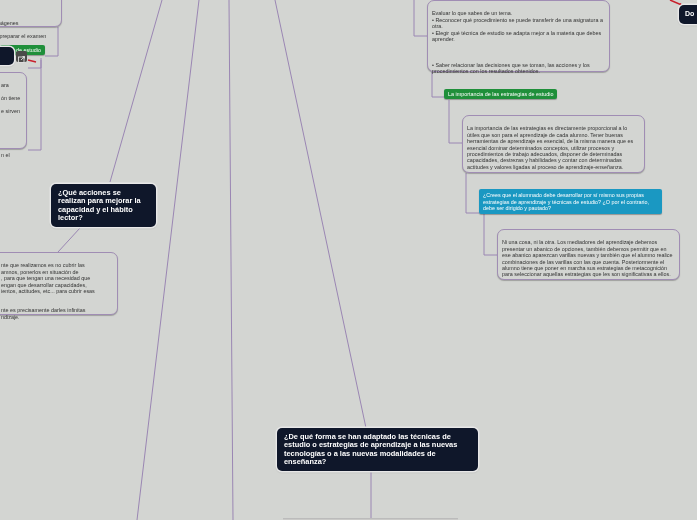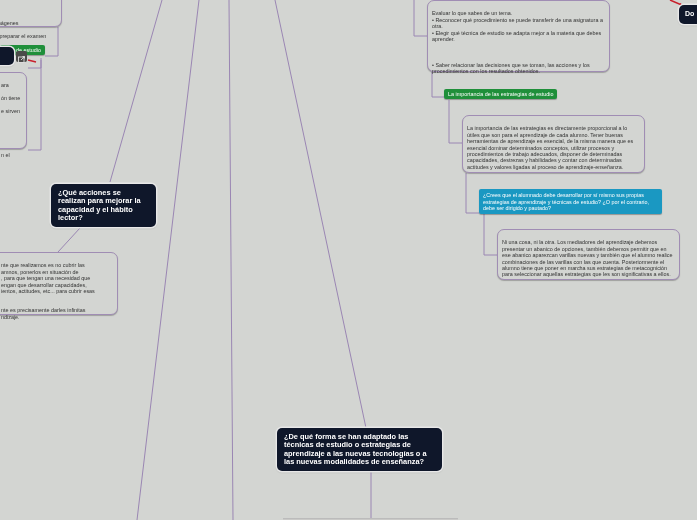--- a/index.html
+++ b/index.html
@@ -129,21 +129,21 @@
 </div>
 
 <div class="node blue" style="left:479px; top:189px; width:183px; height:25px;">
   <span>¿Crees que el alumnado debe desarrollar por sí mismo sus propias estrategias de aprendizaje y técnicas de estudio? ¿O por el contrario, debe ser dirigido y pautado?</span>
 </div>
 
 <div class="node note" style="left:497px; top:229px; width:183px; height:51px;">
   <span>Ni una cosa, ni la otra. Los mediadores del aprendizaje debemos presentar un abanico de opciones, también debemos permitir que en ese abanico aparezcan varillas nuevas y también que el alumno realice combinaciones de las varillas con las que cuenta. Posteriormente el alumno tiene que poner en marcha sus estrategias de metacognición para seleccionar aquellas estrategias que les son significativas a ellos.</span>
 </div>
 
-<div class="node dark" style="left:277px; top:428px; width:165px; height:43px; padding:5px 7px;">
+<div class="node dark" style="left:277px; top:428px; width:201px; height:43px; padding:5px 7px;">
   <span>¿De qué forma se han adaptado las técnicas de estudio o estrategias de aprendizaje a las nuevas tecnologías o a las nuevas modalidades de enseñanza?</span>
 </div>
 
 <div class="node dark" style="left:679px; top:5px; width:30px; height:19px; padding:5px 6px; font-size:7px;">
   <span>Do</span>
 </div>
 
 <div class="node" style="left:283px; top:518px; width:175px; height:4px; background:#c9c9c7; border-top:1px solid #bbb;"></div>
 
 </body></html>

